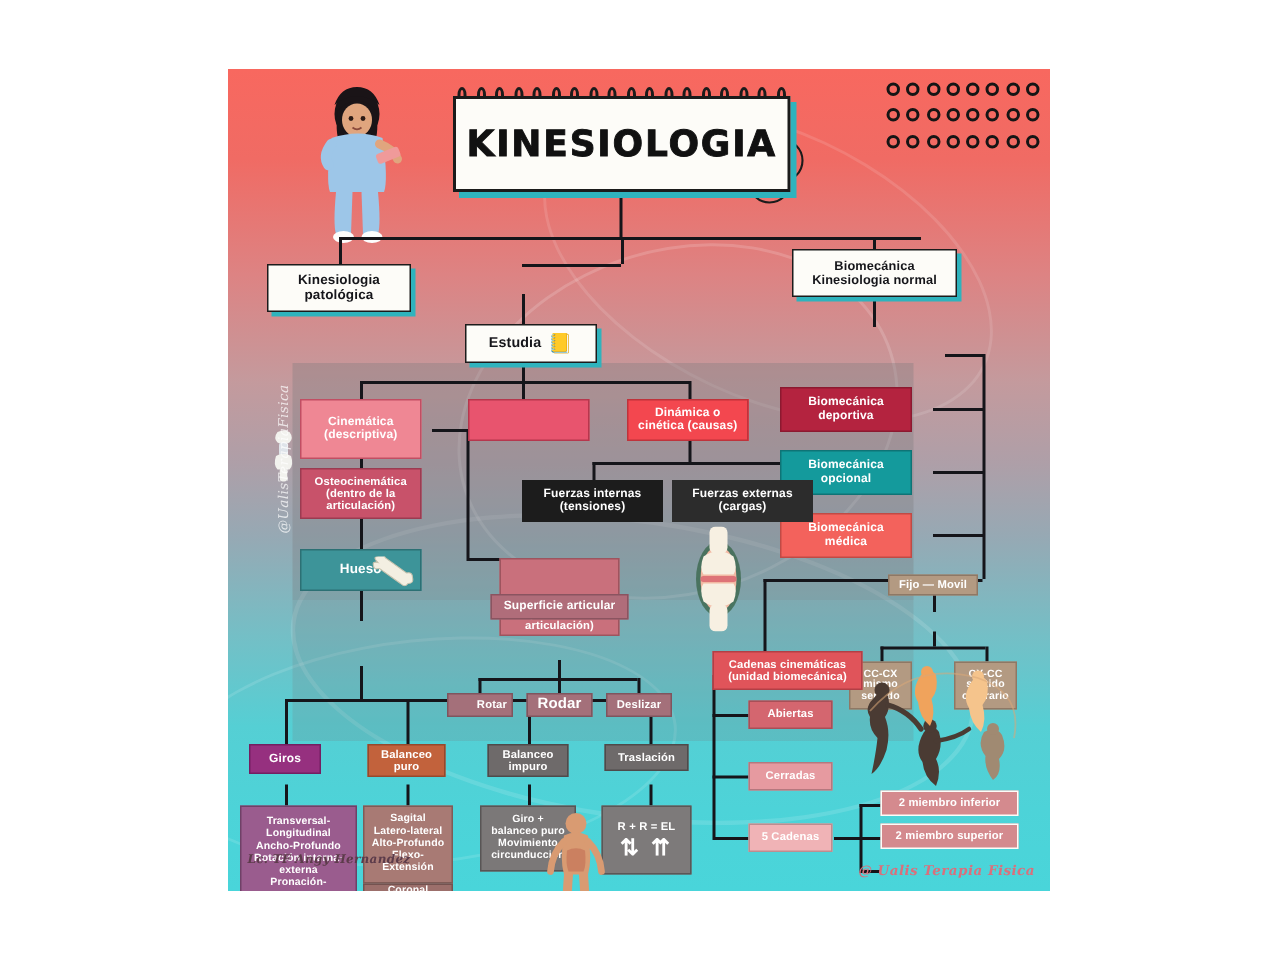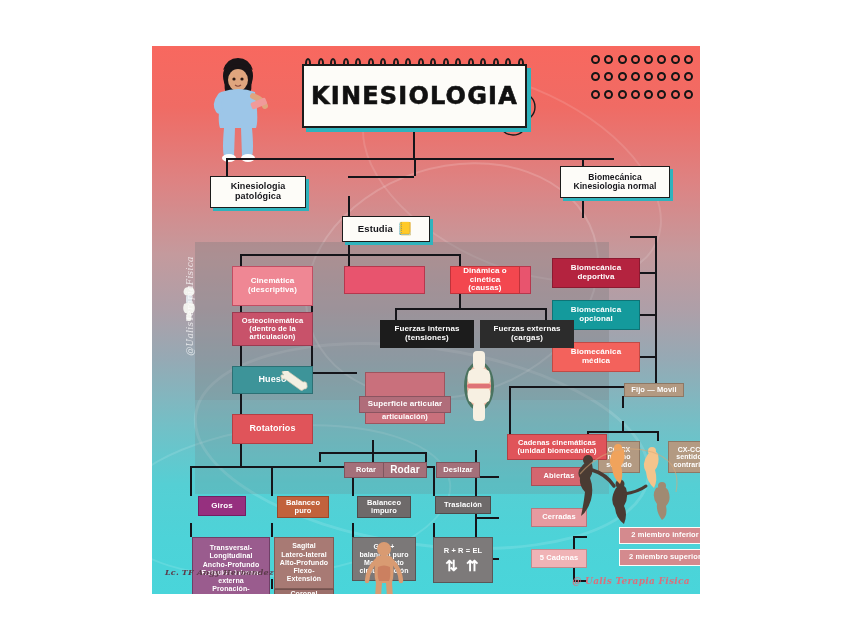--- a/index.html
+++ b/index.html
@@ -41,21 +41,21 @@
   #dots i{ width:9px; height:9px; border:2.2px solid #151515; border-radius:50%;
     justify-self:center; align-self:center; display:block; }
 
   
   .ln{ position:absolute; background:#15151a; }
   .lnv{ width:2px; } .lnh{ height:2px; }
 
   
   .node{ position:absolute; display:flex; align-items:center; justify-content:center;
     text-align:center; line-height:1.08; color:#fff; font-weight:600;
-    letter-spacing:.1px; padding:2px 3px;margin-left:32px; }
+    letter-spacing:.1px; padding:2px 3px; }
 
   
   .white{ background:#fdfcf8; color:#15151a; border:1.6px solid #1b1b1b;
     box-shadow:3px 3px 0 #2fb3bd; font-weight:700; }
 
   .title-box{
     position:absolute; left:150px; top:18px; width:225px; height:64px;
     background:#fdfcf8; border:2px solid #1b1b1b; box-shadow:4px 4px 0 #2fb3bd;
     display:flex; align-items:center; justify-content:center;
   }
@@ -277,21 +277,21 @@
   <div class="node" style="left:266px; top:220px; width:81px; height:28px; font-size:8px;
        background:#e8546e; border:1.5px solid #b6374d;">
     <span>Estática<br>(diseño)</span>
   </div>
 
   <div class="node" style="left:268px; top:220px; width:0; height:0;"></div>
 
   <div class="node" style="left:160px; top:220px; width:81px; height:28px; font-size:8px;
        background:#e8546e; border:1.5px solid #b6374d;"></div>
 
-  <div class="node" style="left:266px; top:220px; width:70px; height:28px; font-size:8px;
+  <div class="node" style="left:266px; top:220px; width:81px; height:28px; font-size:8px;
        background:#f3474f; border:1.5px solid #bf333b;">
     <span>Dinámica o<br>cinética (causas)</span>
   </div>
 
   <div class="node" style="left:504px; top:212px; width:0; height:0;"></div>
 
   <div class="node" style="left:368px; top:212px; width:88px; height:30px; font-size:8px;
        background:#b4233f; border:1.5px solid #8c1930;">
     <span>Biomecánica<br>deportiva</span>
   </div>
@@ -325,36 +325,32 @@
     <span>Fuerzas externas<br>(cargas)</span>
   </div>
 
   <div class="node" style="left:48px; top:320px; width:81px; height:28px; font-size:9px;
        background:#3d9499; border:1.5px solid #2c7074;">
     <span>Hueso</span>
     <svg style="position:absolute; right:3px; top:4px; width:30px; height:20px;" viewBox="0 0 30 20">
       <path d="M5 4 q-4 -4 0 -4 q3 -3 5 1 l14 10 q4 -1 4 3 q1 4 -3 4 q-2 3 -5 0 L6 8 q-4 1 -4 -2 q-1 -3 3 -2z" fill="#f3efe2" stroke="#c9c3ae" stroke-width=".7"></path>
     </svg>
   </div>
-  <div class="node" style="left:48px; top:368px; width:81px; height:30px; font-size:9px;
-       background:#e0545a; border:1.5px solid #b23f45;">
-    <span>Rotatorios</span>
-  </div>
 
   <div class="node" style="left:181px; top:326px; width:80px; height:52px; font-size:7.5px;
        background:#c9707c; border:1.5px solid #9e545e;align-items:flex-end;">
     <span>Artrocinemática<br>(fuera de la<br>articulación)</span>
   </div>
   <div class="node" style="left:175px; top:350px; width:92px; height:17px; font-size:8px;
        background:#b06d7a; border:1.5px solid #8a5460;">
     <span>Superficie articular</span>
   </div>
 
-  <div class="node" style="left:160px; top:416px; width:44px; height:16px; font-size:7.5px;
-       background:#a4707a; border:1.5px solid #7f555e;">
+  <div class="node" style="left:146px; top:416px; width:44px; height:16px; font-size:7.5px;
+       background:#a4707a; border:1.5px solid #7f555e;justify-content:flex-end;">
     <span>Rotar</span>
   </div>
   <div class="node" style="left:199px; top:416px; width:44px; height:16px; font-size:10px;
        background:#a4707a; border:1.5px solid #7f555e;">
     <span>Rodar</span>
   </div>
   <div class="node" style="left:252px; top:416px; width:44px; height:16px; font-size:7.5px;
        background:#a4707a; border:1.5px solid #7f555e;">
     <span>Deslizar</span>
   </div>

